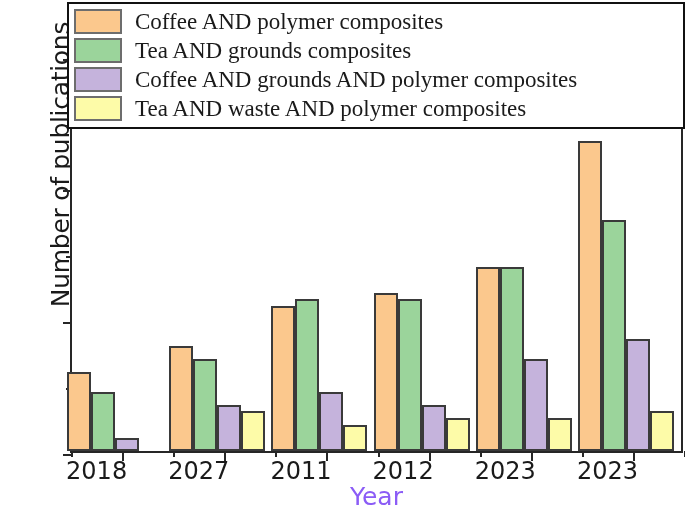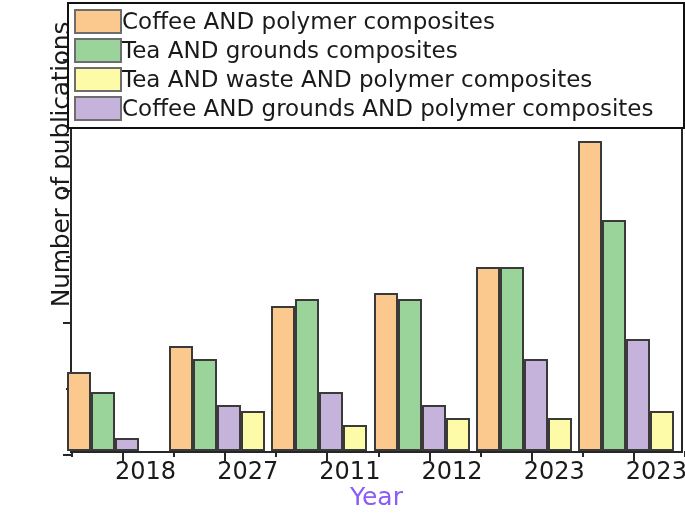--- a/index.html
+++ b/index.html
@@ -88,21 +88,21 @@
     position: absolute;
     top: 100%;
     width: 0;
     height: 6px;
     border-left: 2px solid #262626;
   }
   .xtick-label {
     position: absolute;
     top: 458px;
     width: 110px;
-    text-align: right;
+    text-align: left;
     font-size: 24px;
     line-height: 26px;
     color: #1a1a1a;
   }
 
   
   .bar {
     position: absolute;
     bottom: 0;
     border: 2px solid #3a3a3a;
@@ -126,24 +126,26 @@
     height: 29px;
   }
   .legend-swatch {
     width: 48px;
     height: 25px;
     border: 2px solid #6d6d6d;
     box-sizing: border-box;
     flex: 0 0 auto;
   }
   .legend-label {
+    margin-left: 13px;
     font-size: 23px;
     line-height: 25px;
     white-space: nowrap;
     color: #1a1a1a;
+    font-family: Liberation Serif, serif;
   }
 </style>
 </head>
 <body>
 
 <div id="figure">
 
   <div class="y-axis-title">Number of publications</div>
 
   <div id="plot-frame">
@@ -200,26 +202,26 @@
     <div id="legend">
         <div class="legend-row">
           <div class="legend-swatch" style="background: rgb(251, 200, 141);"></div>
           <div class="legend-label">Coffee AND polymer composites</div>
         </div>
         <div class="legend-row">
           <div class="legend-swatch" style="background: rgb(155, 212, 155);"></div>
           <div class="legend-label">Tea AND grounds composites</div>
         </div>
         <div class="legend-row">
+          <div class="legend-swatch" style="background: rgb(197, 179, 220);"></div>
+          <div class="legend-label">Coffee AND grounds AND polymer composites</div>
+        </div>
+        <div class="legend-row">
           <div class="legend-swatch" style="background: rgb(253, 251, 168);"></div>
           <div class="legend-label">Tea AND waste AND polymer composites</div>
-        </div>
-        <div class="legend-row">
-          <div class="legend-swatch" style="background: rgb(197, 179, 220);"></div>
-          <div class="legend-label">Coffee AND grounds AND polymer composites</div>
         </div>
       </div>
   </div>
 
   <div id="y-tick-labels"></div>
   <div id="x-tick-labels">
       <div class="xtick-label" style="left: 66.0833px;">2018</div>
       <div class="xtick-label" style="left: 168.25px;">2027</div>
       <div class="xtick-label" style="left: 270.417px;">2011</div>
       <div class="xtick-label" style="left: 372.583px;">2012</div>

